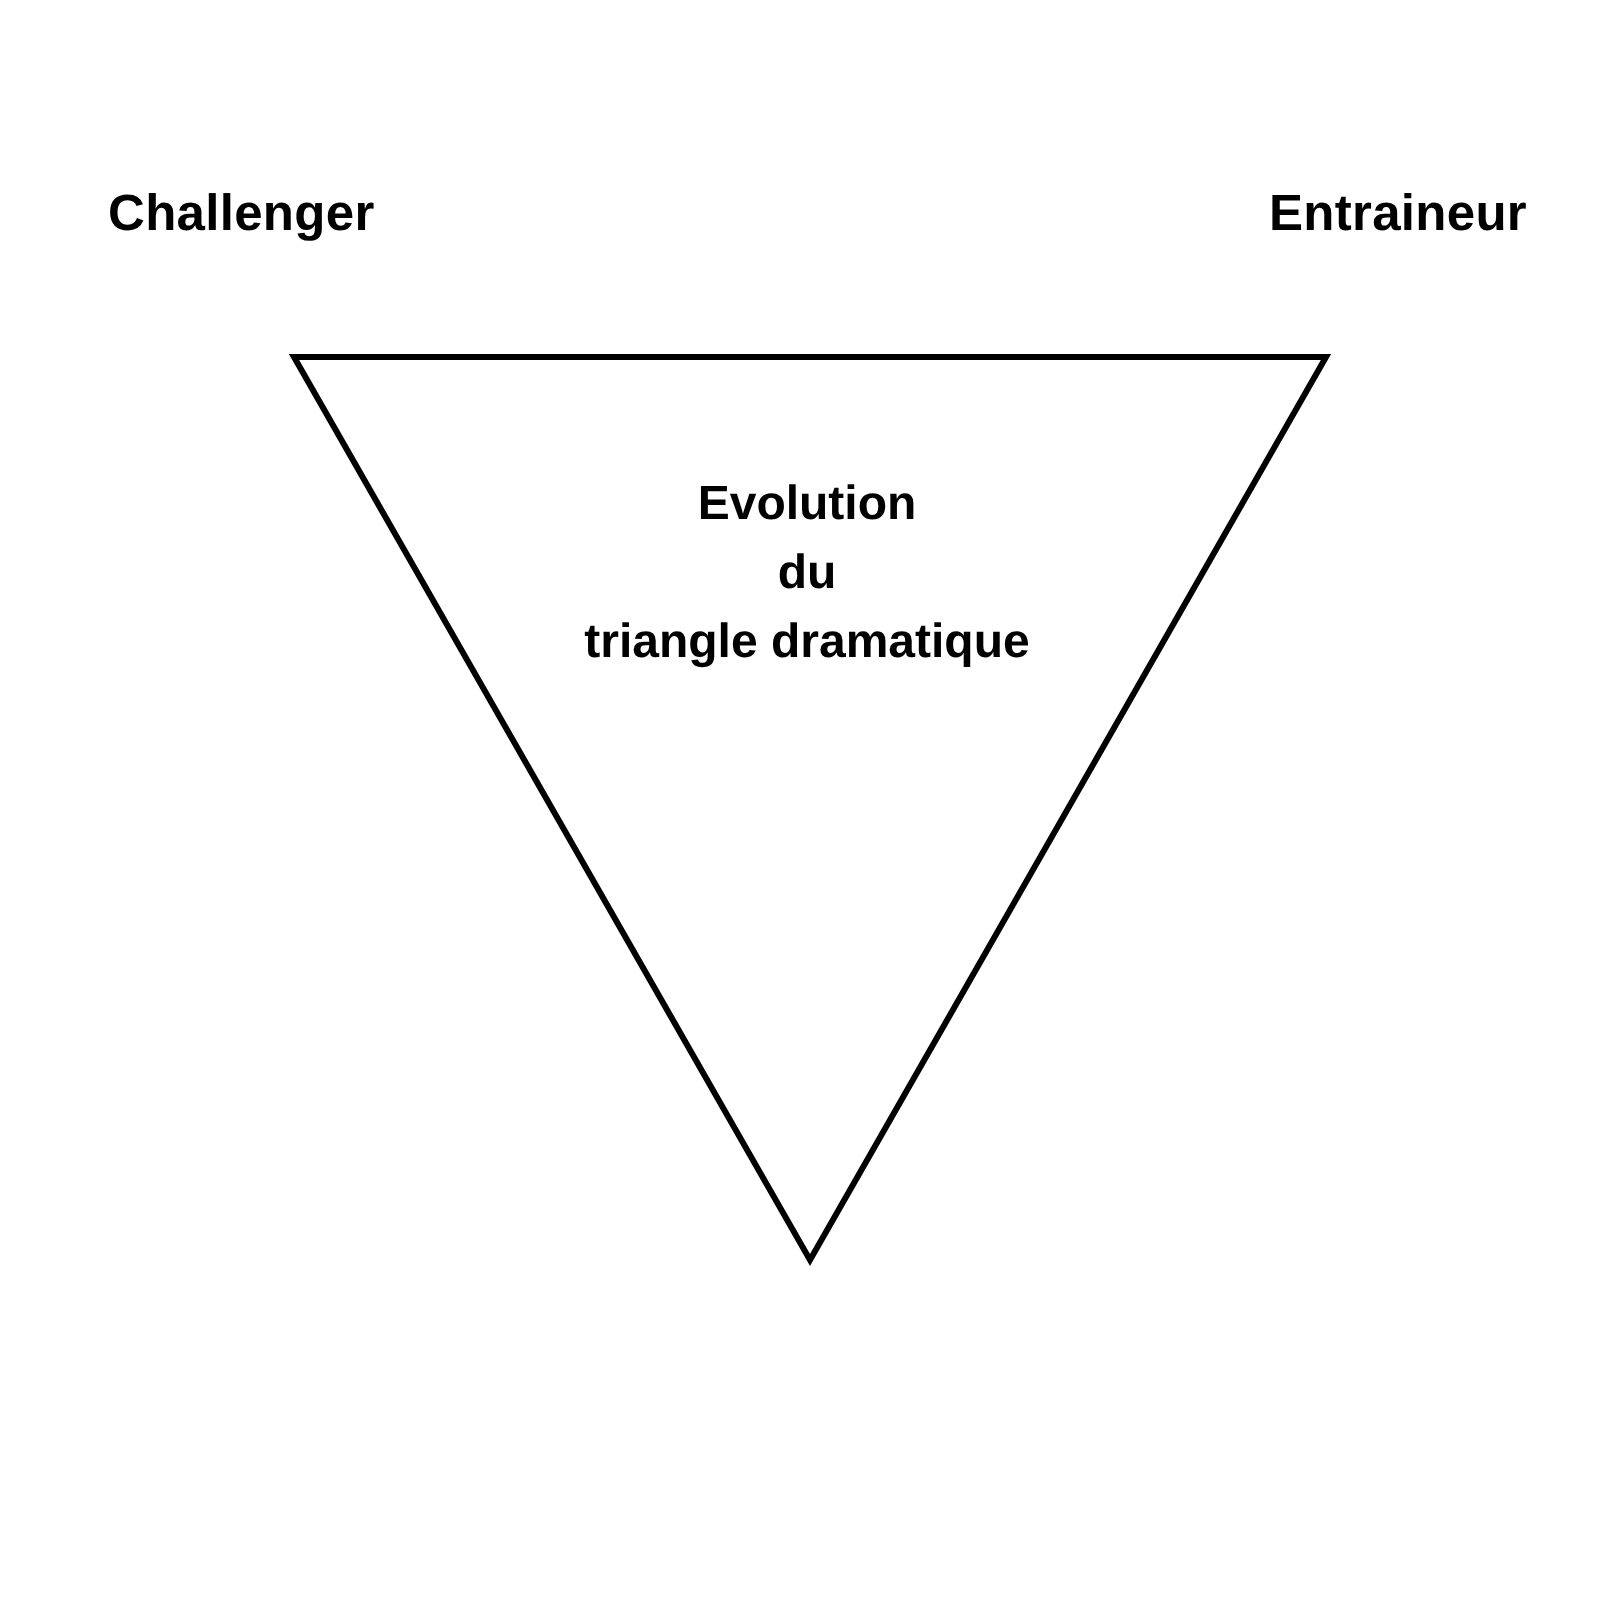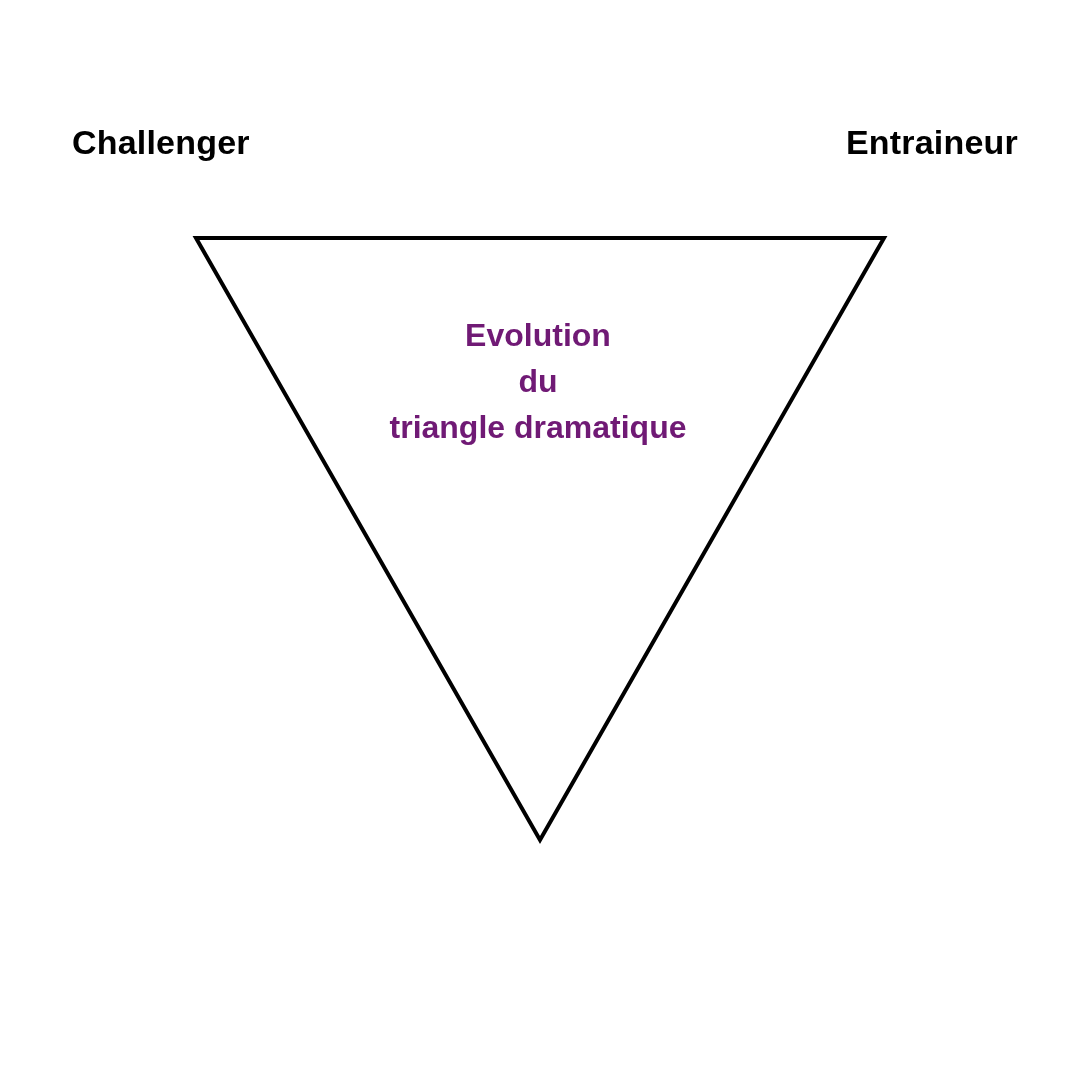--- a/index.html
+++ b/index.html
@@ -90,19 +90,19 @@
 
   <svg id="triangle-svg" viewBox="0 0 1080 1080" xmlns="http://www.w3.org/2000/svg">
     <polygon id="triangle-polygon" fill="none" stroke="#000000" stroke-width="4" stroke-linejoin="miter" stroke-miterlimit="10" points="196,238 884,238 540,840"></polygon>
   </svg>
 
   <div class="vertex-label" id="label-entraineur" style="color: rgb(0, 0, 0);">Entraineur</div>
 
   <div class="vertex-label" id="label-challenger" style="color: rgb(0, 0, 0);">Challenger</div>
 
 
-  <div id="center-caption" style="color: #701a75;">
+  <div id="center-caption" style="color: #000000;">
     <span class="caption-line">Evolution</span>
     <span class="caption-line">du</span>
     <span class="caption-line">triangle dramatique</span>
   </div>
 
 </div>
 
 </body></html>

